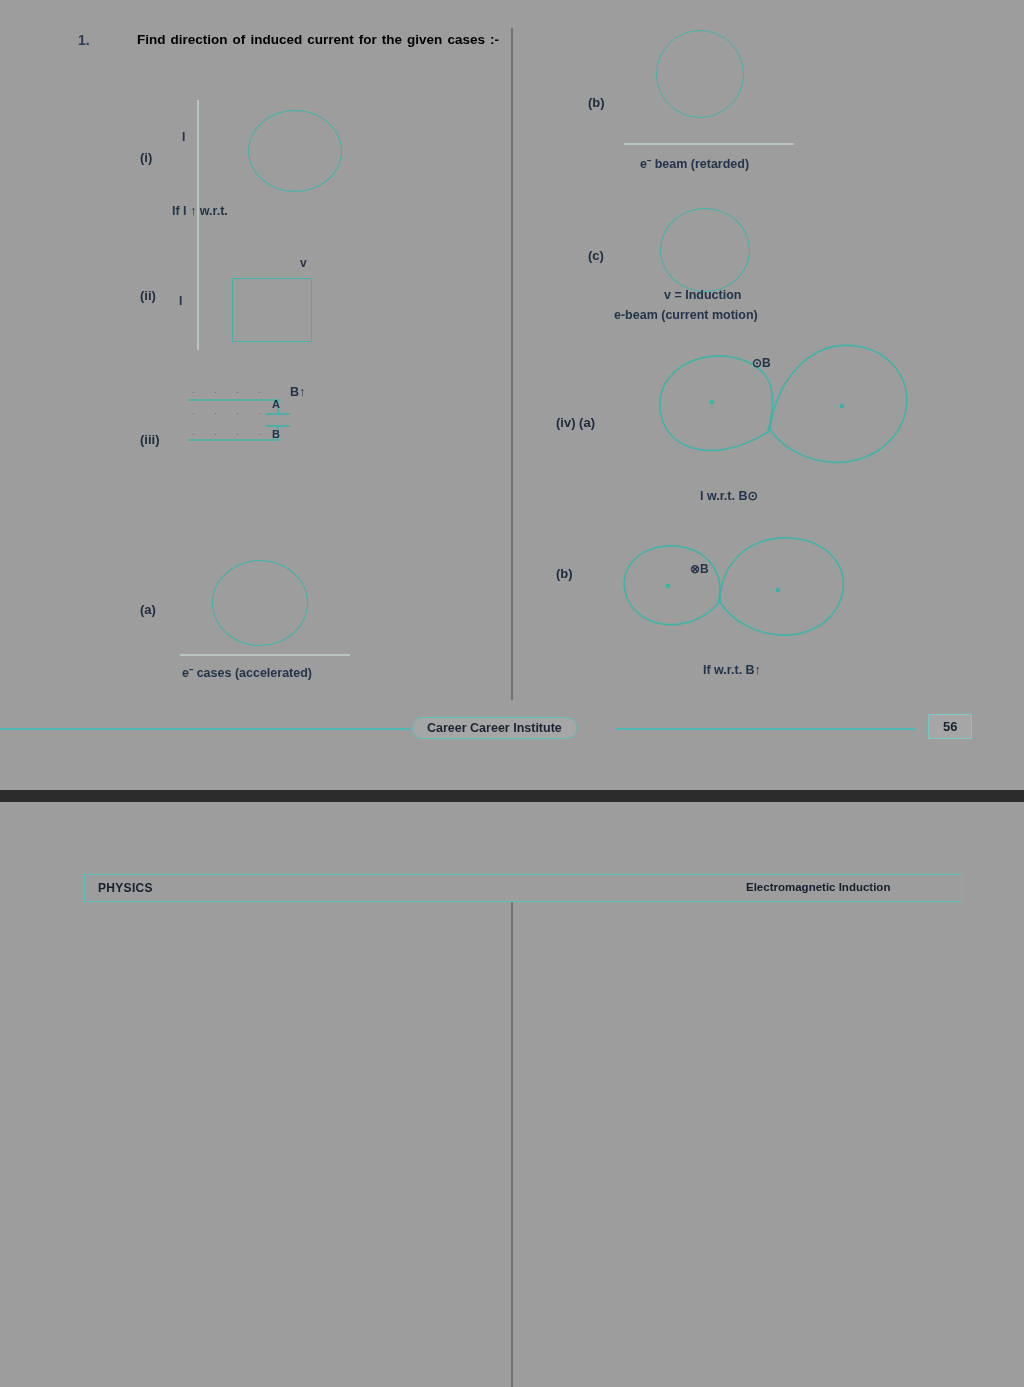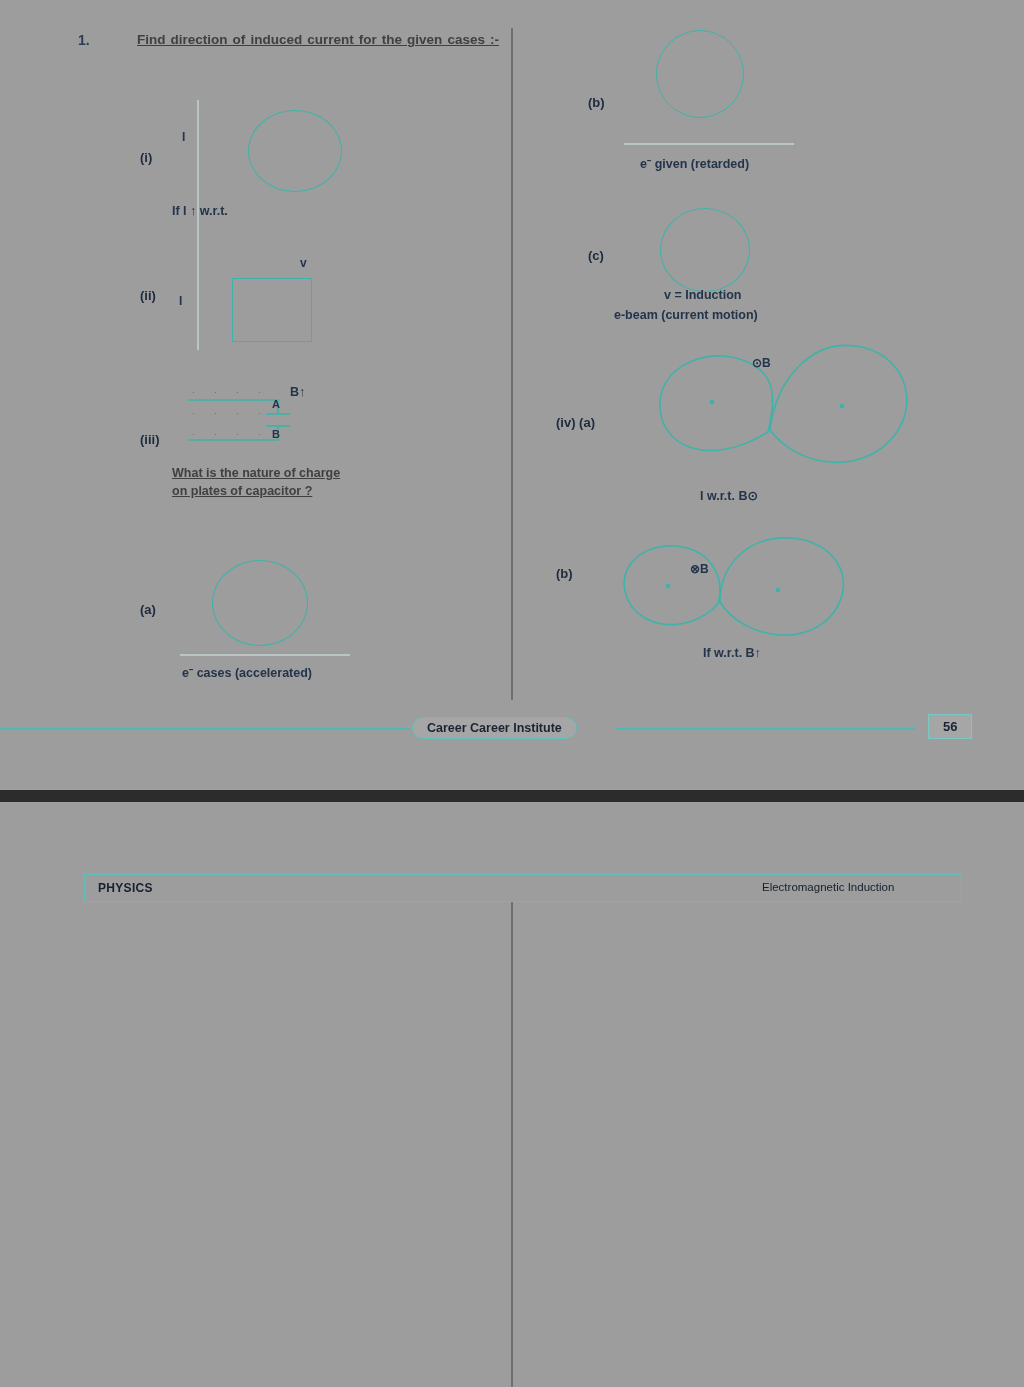--- a/index.html
+++ b/index.html
@@ -19,21 +19,21 @@
   .top-strip{position:absolute;left:150px;top:0;width:770px;height:22px;
     background:#69bfbc;}
   .top-strip:after{content:"";position:absolute;left:310px;top:0;width:235px;height:22px;
     background:#8fd0cd;}
   .top-strip-txt{position:absolute;left:455px;top:1px;width:200px;text-align:center;
      color:#1d2a3a;font-size:11px;font-weight:bold;opacity:.55;letter-spacing:.5px;}
 
   .col-div{position:absolute;background:#4a4a4a;width:2px;opacity:.55;}
 
   .qnum{position:absolute;color:#2c3e55;font-weight:bold;font-size:14px;}
-  .txt{position:absolute;color:#404040;font-size:13.5px;line-height:1.45;font-weight:bold;text-decoration:underline;}
+  .txt{position:absolute;color:#000000;font-size:13.5px;line-height:1.45;font-weight:bold;}
   .txt.sm{font-size:12.5px;}
   .lbl{position:absolute;color:#1e2b3d;font-size:13px;font-weight:bold;}
   .cap{position:absolute;color:#24344a;font-size:12.5px;font-weight:bold;}
   .justify{text-align:justify;text-align-last:justify;}
 
   
   .circ{position:absolute;border:1.6px solid #3fb3a8;border-radius:50%;}
   .rect{position:absolute;border:1.6px solid #3fb3a8;}
   .thin{position:absolute;background:#b9c4c4;}
 
@@ -45,21 +45,21 @@
   .foot-line{position:absolute;height:2px;background:#4fb8b4;}
   .foot-badge{position:absolute;border:1.5px solid #5ec0bb;border-radius:14px;
     background:#a6a6a6;padding:3px 14px;color:#1a2433;font-size:12.5px;font-weight:bold;
     white-space:nowrap;}
   .page-badge{position:absolute;border:1.5px solid #79c8c4;background:#a6a6a6;
     padding:4px 14px;color:#1a2433;font-size:13px;font-weight:bold;}
 
   
   .hdr-box{position:absolute;border:1.5px solid #5ec0bb;height:26px;}
   .hdr-left{position:absolute;color:#16202e;font-size:12px;font-weight:bold;letter-spacing:.3px;}
-  .hdr-right{position:absolute;color:#16202e;font-size:11.5px;font-weight:normal;margin-left:16px;}
+  .hdr-right{position:absolute;color:#16202e;font-size:11.5px;font-weight:bold;}
   
   .scan{filter:blur(.24px);}
 </style>
 </head>
 <body class="scan">
 
 <div class="top-strip">
   <div class="top-strip-txt">Division 22</div>
 </div>
 
@@ -84,31 +84,30 @@
   <div class="lbl" style="left:140px;top:432px;">(iii)</div>
   <svg class="ink" style="left:186px;top:380px;" width="130" height="68">
     <path d="M2,20 L92,20 L92,34 M92,46 L92,60 L2,60"></path>
     <line x1="80" y1="34" x2="104" y2="34"></line>
     <line x1="80" y1="46" x2="104" y2="46"></line>
   </svg>
   <div class="cap" style="left:290px;top:385px;font-size:12.5px;">B↑</div>
   <div class="cap" style="left:272px;top:398px;font-size:11px;">A</div>
   <div class="cap" style="left:272px;top:428px;font-size:11px;">B</div>
   <div style="position:absolute;left:192px;top:382px;width:92px;height:62px;color:#5e6f6c;font-size:9px;letter-spacing:19px;line-height:21px;">····<br>····<br>····</div>
-  <div class="txt sm" style="left:172px;top:464px;width:170px;">What is the nature of charge on plates of capacitor ?</div>
 
   <div class="lbl" style="left:140px;top:602px;">(a)</div>
   <div class="circ" style="left:212px;top:560px;width:94px;height:84px;"></div>
   <div class="thin" style="left:180px;top:654px;width:170px;height:1.5px;"></div>
   <div class="cap" style="left:182px;top:664px;">e⁻ cases (accelerated)</div>
 
   <div class="lbl" style="left:588px;top:95px;">(b)</div>
   <div class="circ" style="left:656px;top:30px;width:86px;height:86px;"></div>
   <div class="thin" style="left:624px;top:143px;width:170px;height:1.5px;"></div>
-  <div class="cap" style="left:640px;top:155px;">e⁻ given (retarded)</div>
+  <div class="cap" style="left:640px;top:155px;">e⁻ beam (retarded)</div>
 
   <div class="lbl" style="left:588px;top:248px;">(c)</div>
   <div class="circ" style="left:660px;top:208px;width:88px;height:82px;"></div>
   <div class="cap" style="left:664px;top:288px;">v = Induction</div>
   <div class="cap" style="left:614px;top:308px;">e-beam (current motion)</div>
 
   <div class="lbl" style="left:556px;top:415px;">(iv) (a)</div>
   <svg class="ink" style="left:650px;top:340px;" width="270" height="160">
     <path d="M118,92 C60,128 8,108 10,62 C12,20 72,2 108,28 C124,40 126,60 118,92 Z"></path>
     <path d="M120,90 C150,130 214,134 244,96 C272,60 252,12 206,6 C160,0 126,40 120,90 Z"></path>
@@ -119,21 +118,21 @@
   <div class="cap" style="left:700px;top:488px;">I w.r.t. B⊙</div>
 
   <div class="lbl" style="left:556px;top:566px;">(b)</div>
   <svg class="ink" style="left:612px;top:530px;" width="250" height="130">
     <path d="M106,74 C78,104 30,100 16,70 C2,40 28,14 62,16 C96,18 114,44 106,74 Z"></path>
     <path d="M108,72 C132,110 196,118 222,82 C246,48 222,10 178,8 C134,6 108,36 108,72 Z"></path>
     <circle cx="56" cy="56" r="1.6" style="fill:#3fb3a8"></circle>
     <circle cx="166" cy="60" r="1.6" style="fill:#3fb3a8"></circle>
   </svg>
   <div class="cap" style="left:690px;top:562px;font-size:12px;">⊗B</div>
-  <div class="cap" style="left:664px;top:646px;padding-left:39px;">If w.r.t. B↑</div>
+  <div class="cap" style="left:664px;top:663px;padding-left:39px;">If w.r.t. B↑</div>
 
   <div class="foot-line" style="left:0px;top:728px;width:410px;"></div>
   <div class="foot-line" style="left:615px;top:728px;width:300px;"></div>
   <div class="foot-badge" style="left:412px;top:717px;">Career Career Institute</div>
   <div class="page-badge" style="left:928px;top:714px;">56</div>
 </div>
 
 <div id="page-gap"></div>
 
 <div class="page" id="page2">

